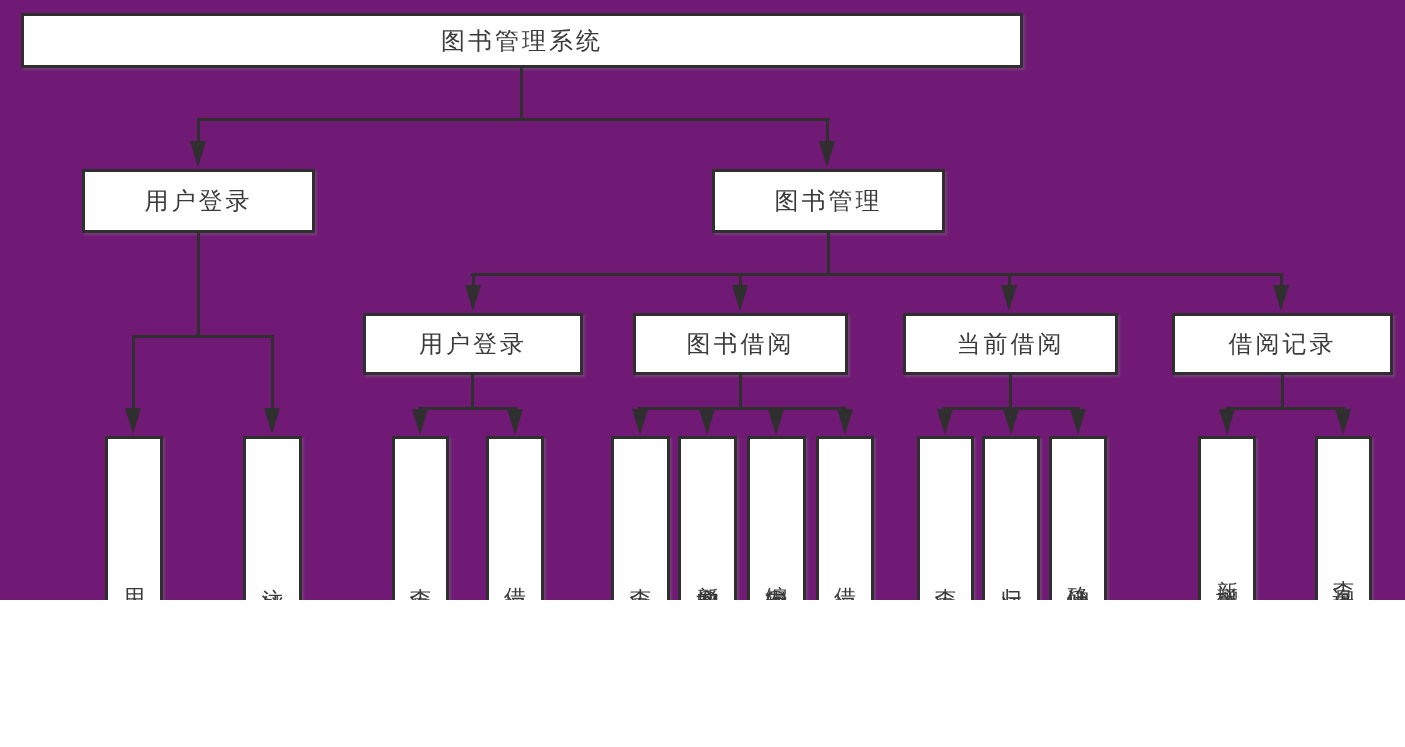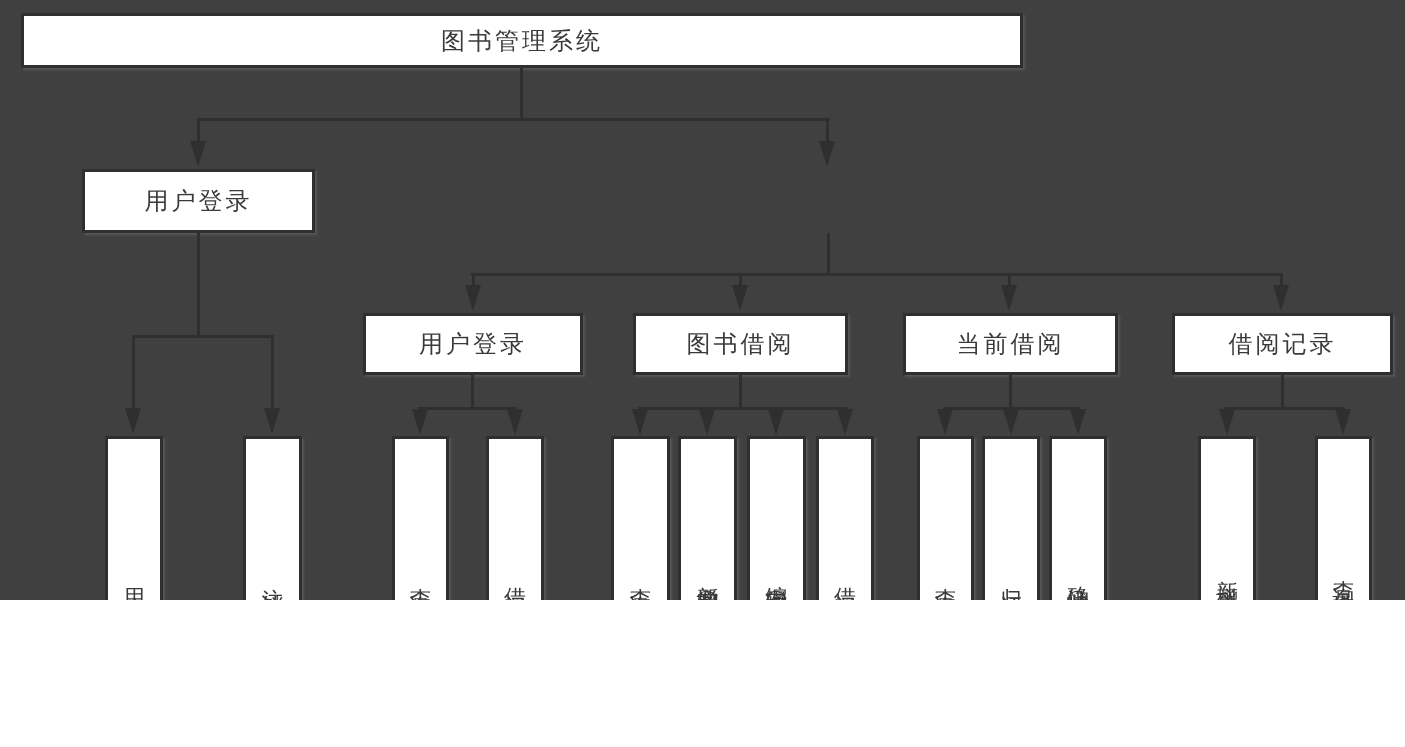--- a/index.html
+++ b/index.html
@@ -1,17 +1,17 @@
 <!DOCTYPE html>
 <html><head>
 <meta charset="utf-8">
 <style>
   html,body{margin:0;padding:0;background:#fff;}
   .canvas{
-    position:relative;width:1405px;height:600px;background:#404040;
+    position:relative;width:1405px;height:600px;background:#701a75;
     font-family:"Liberation Sans", sans-serif;color:#333;overflow:hidden;
   }
   .box{
     position:absolute;box-sizing:border-box;border:3px solid #2f2f2f;background:#fff;
     display:flex;align-items:center;justify-content:center;
     font-size:24px;letter-spacing:3px;color:#3a3a3a;
     box-shadow:2px 2px 2px rgba(130,130,130,.35);
   }
   .vbox{
     position:absolute;box-sizing:border-box;border:3px solid #2f2f2f;background:#fff;
@@ -46,20 +46,23 @@
 
   <div class="vline" style="left:520px;top:68px;height:53px;"></div>
   <div class="hline" style="left:197px;top:118px;width:633px;"></div>
   <div class="vline" style="left:197px;top:121px;height:22px;"></div>
   <div class="arrow" style="left:190px;top:141px;"></div>
   <div class="vline" style="left:826px;top:121px;height:22px;"></div>
   <div class="arrow" style="left:819px;top:141px;"></div>
 
   <div class="box" style="left:82px;top:169px;width:233px;height:64px;">
     <span>用户登录</span>
+  </div>
+  <div class="box" style="left:712px;top:169px;width:233px;height:64px;">
+    <span>图书管理</span>
   </div>
 
   <div class="vline" style="left:197px;top:233px;height:102px;"></div>
   <div class="hline" style="left:132px;top:335px;width:142px;"></div>
   <div class="vline" style="left:132px;top:338px;height:70px;"></div>
   <div class="arrow" style="left:125px;top:408px;"></div>
   <div class="vline" style="left:271px;top:338px;height:70px;"></div>
   <div class="arrow" style="left:264px;top:408px;"></div>
 
   <div class="vline" style="left:827px;top:233px;height:40px;"></div>

